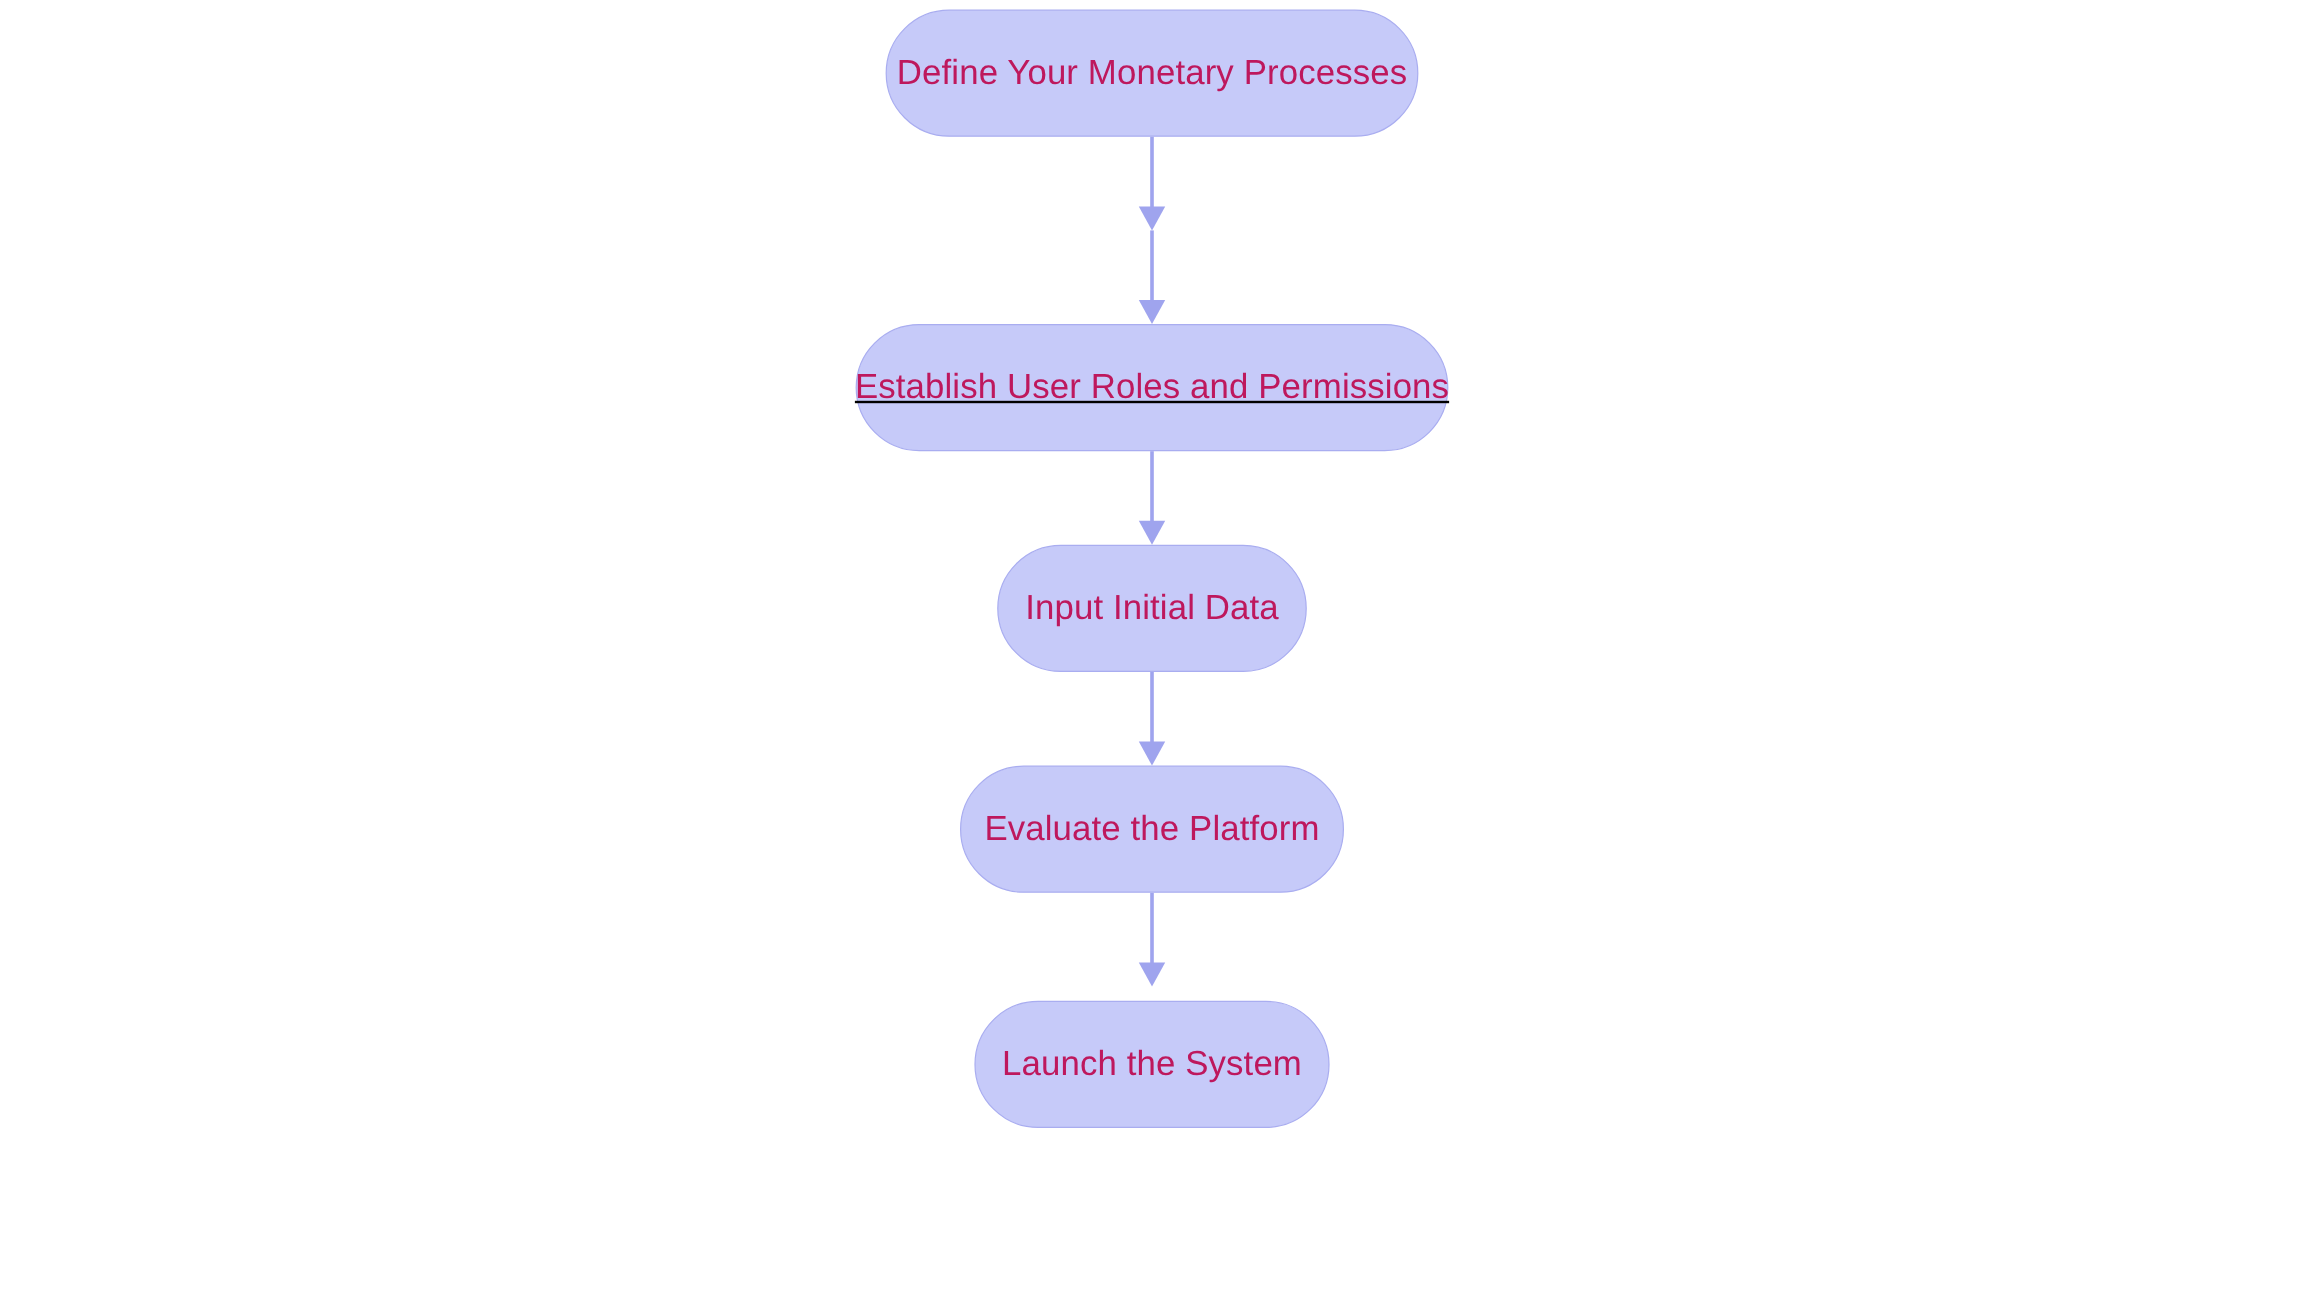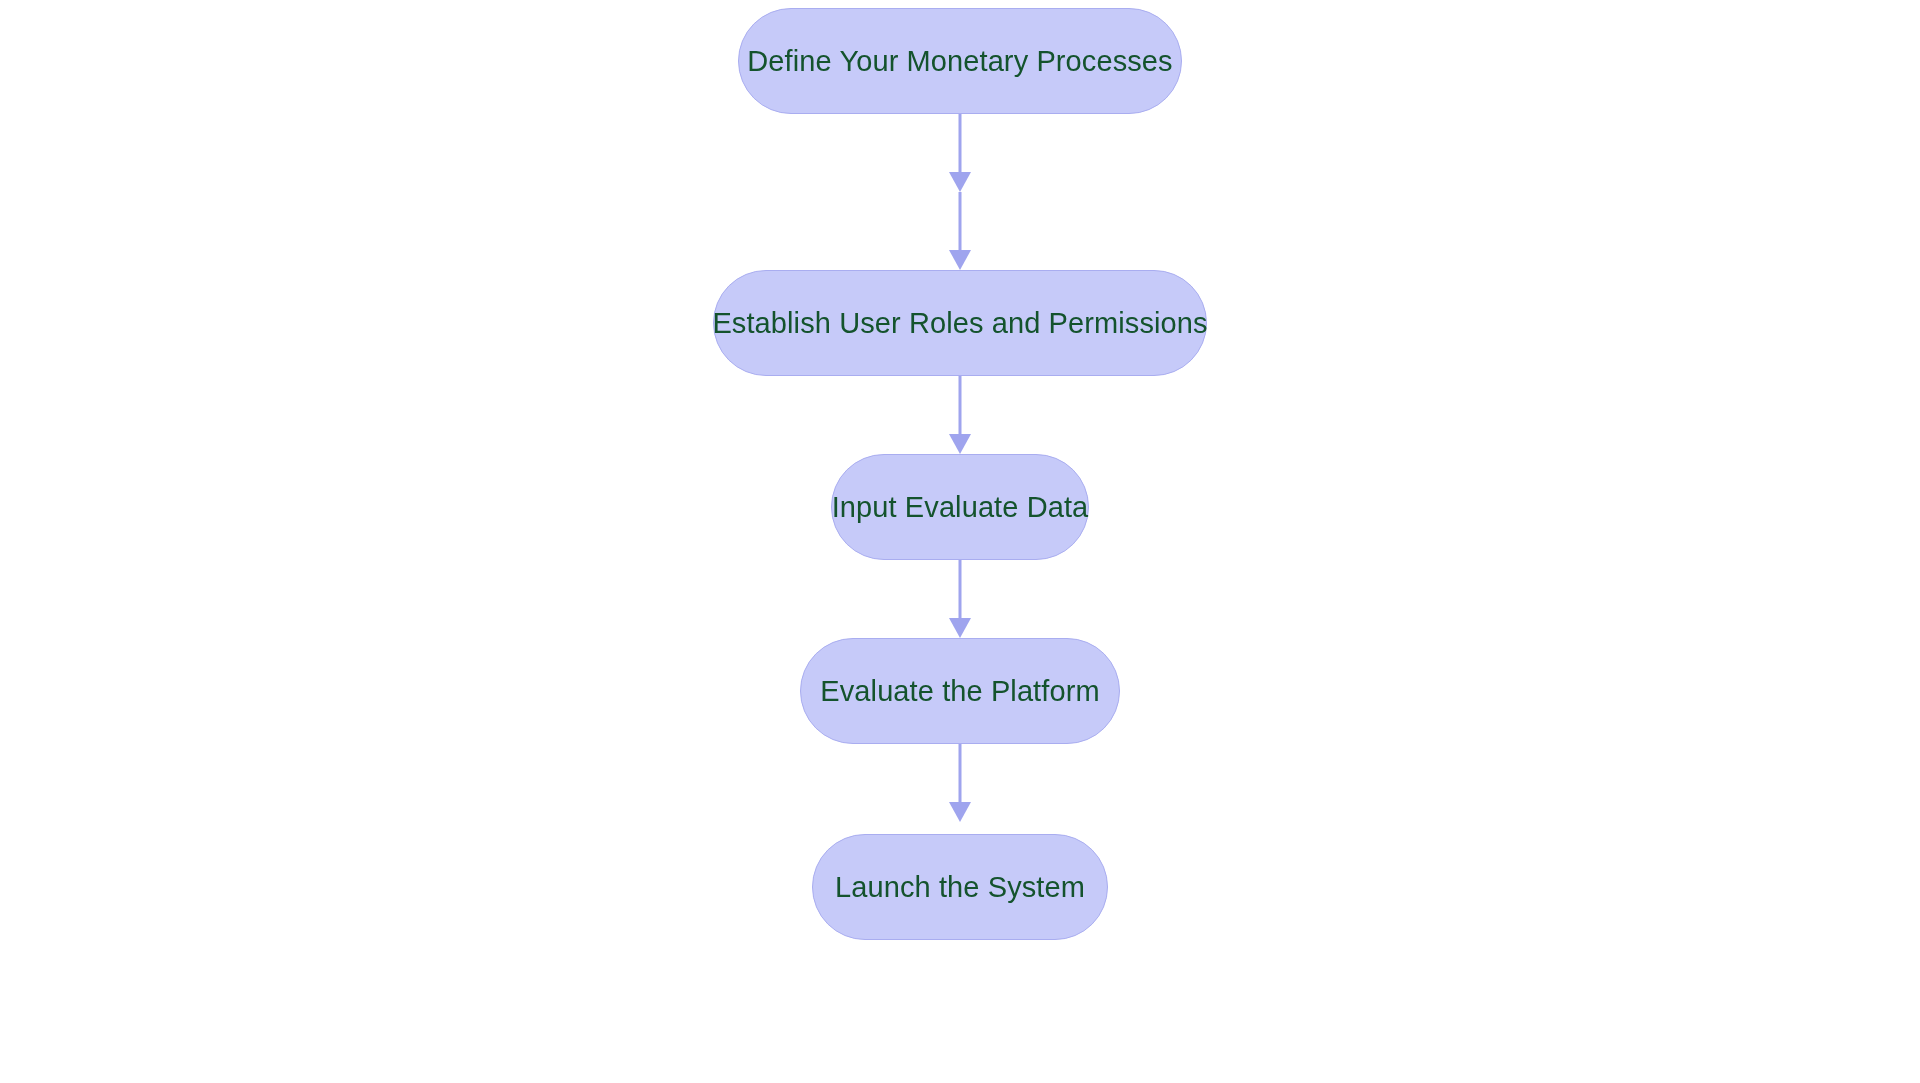--- a/index.html
+++ b/index.html
@@ -39,33 +39,33 @@
     border-radius: 53px;
     background: #c6caf9;
     border: 1.6px solid #a9adf0;
     display: flex;
     align-items: center;
     justify-content: center;
     flex: 0 0 auto;
   }
 
   .node-label {
-    color: #14532d;
+    color: #be185d;
     font-family: "Liberation Sans", sans-serif;
     font-size: 29px;
     font-weight: 400;
     letter-spacing: 0.1px;
     white-space: nowrap;
     line-height: 1;
   }
 
   
   .node-w0 { width: 444px; }
   .node-w1 { width: 316px; }
-  .node-w2 { width: 494px; }
+  .node-w2 { width: 494px; text-decoration: underline; }
   .node-w3 { width: 258px; }
   .node-w4 { width: 320px; }
   .node-w5 { width: 296px; margin-top: 12px; }
 
   .connector {
     flex: 0 0 auto;
     width: 26px;
     height: 78px;
     position: relative;
   }
@@ -118,21 +118,21 @@
     <div class="node node-w2">
       <span class="node-label">Establish User Roles and Permissions</span>
     </div>
 
     <div class="connector">
       <div class="line"></div>
       <div class="head"></div>
     </div>
 
     <div class="node node-w3">
-      <span class="node-label">Input Evaluate Data</span>
+      <span class="node-label">Input Initial Data</span>
     </div>
 
     <div class="connector">
       <div class="line"></div>
       <div class="head"></div>
     </div>
 
     <div class="node node-w4">
       <span class="node-label">Evaluate the Platform</span>
     </div>

